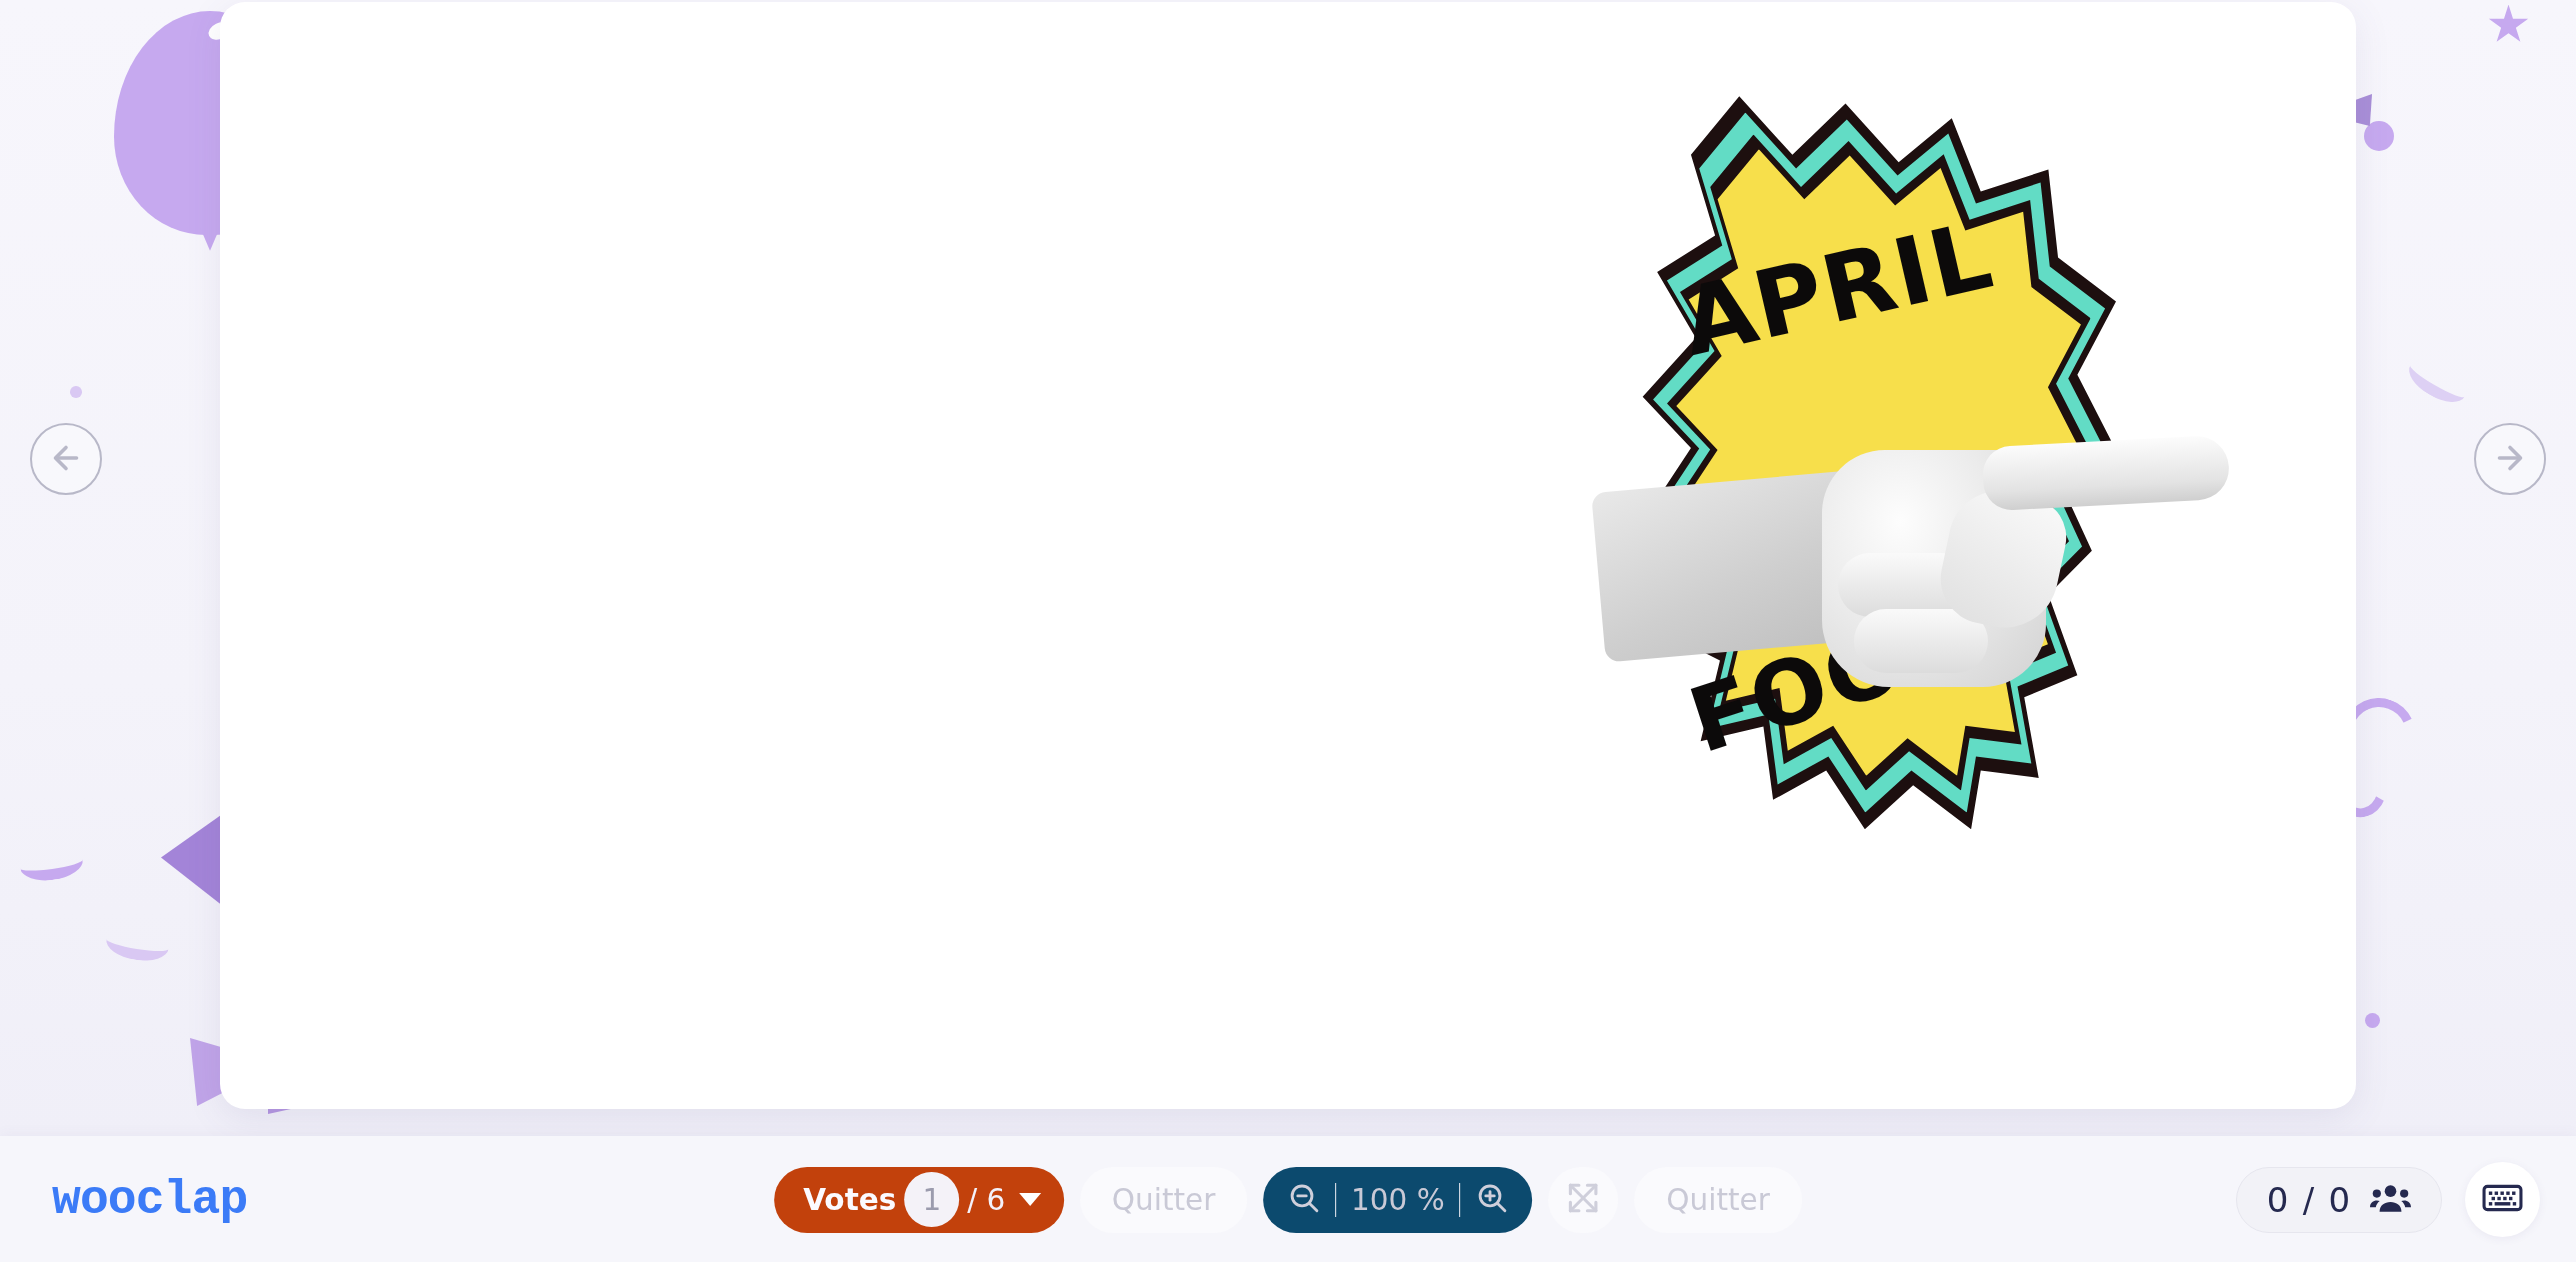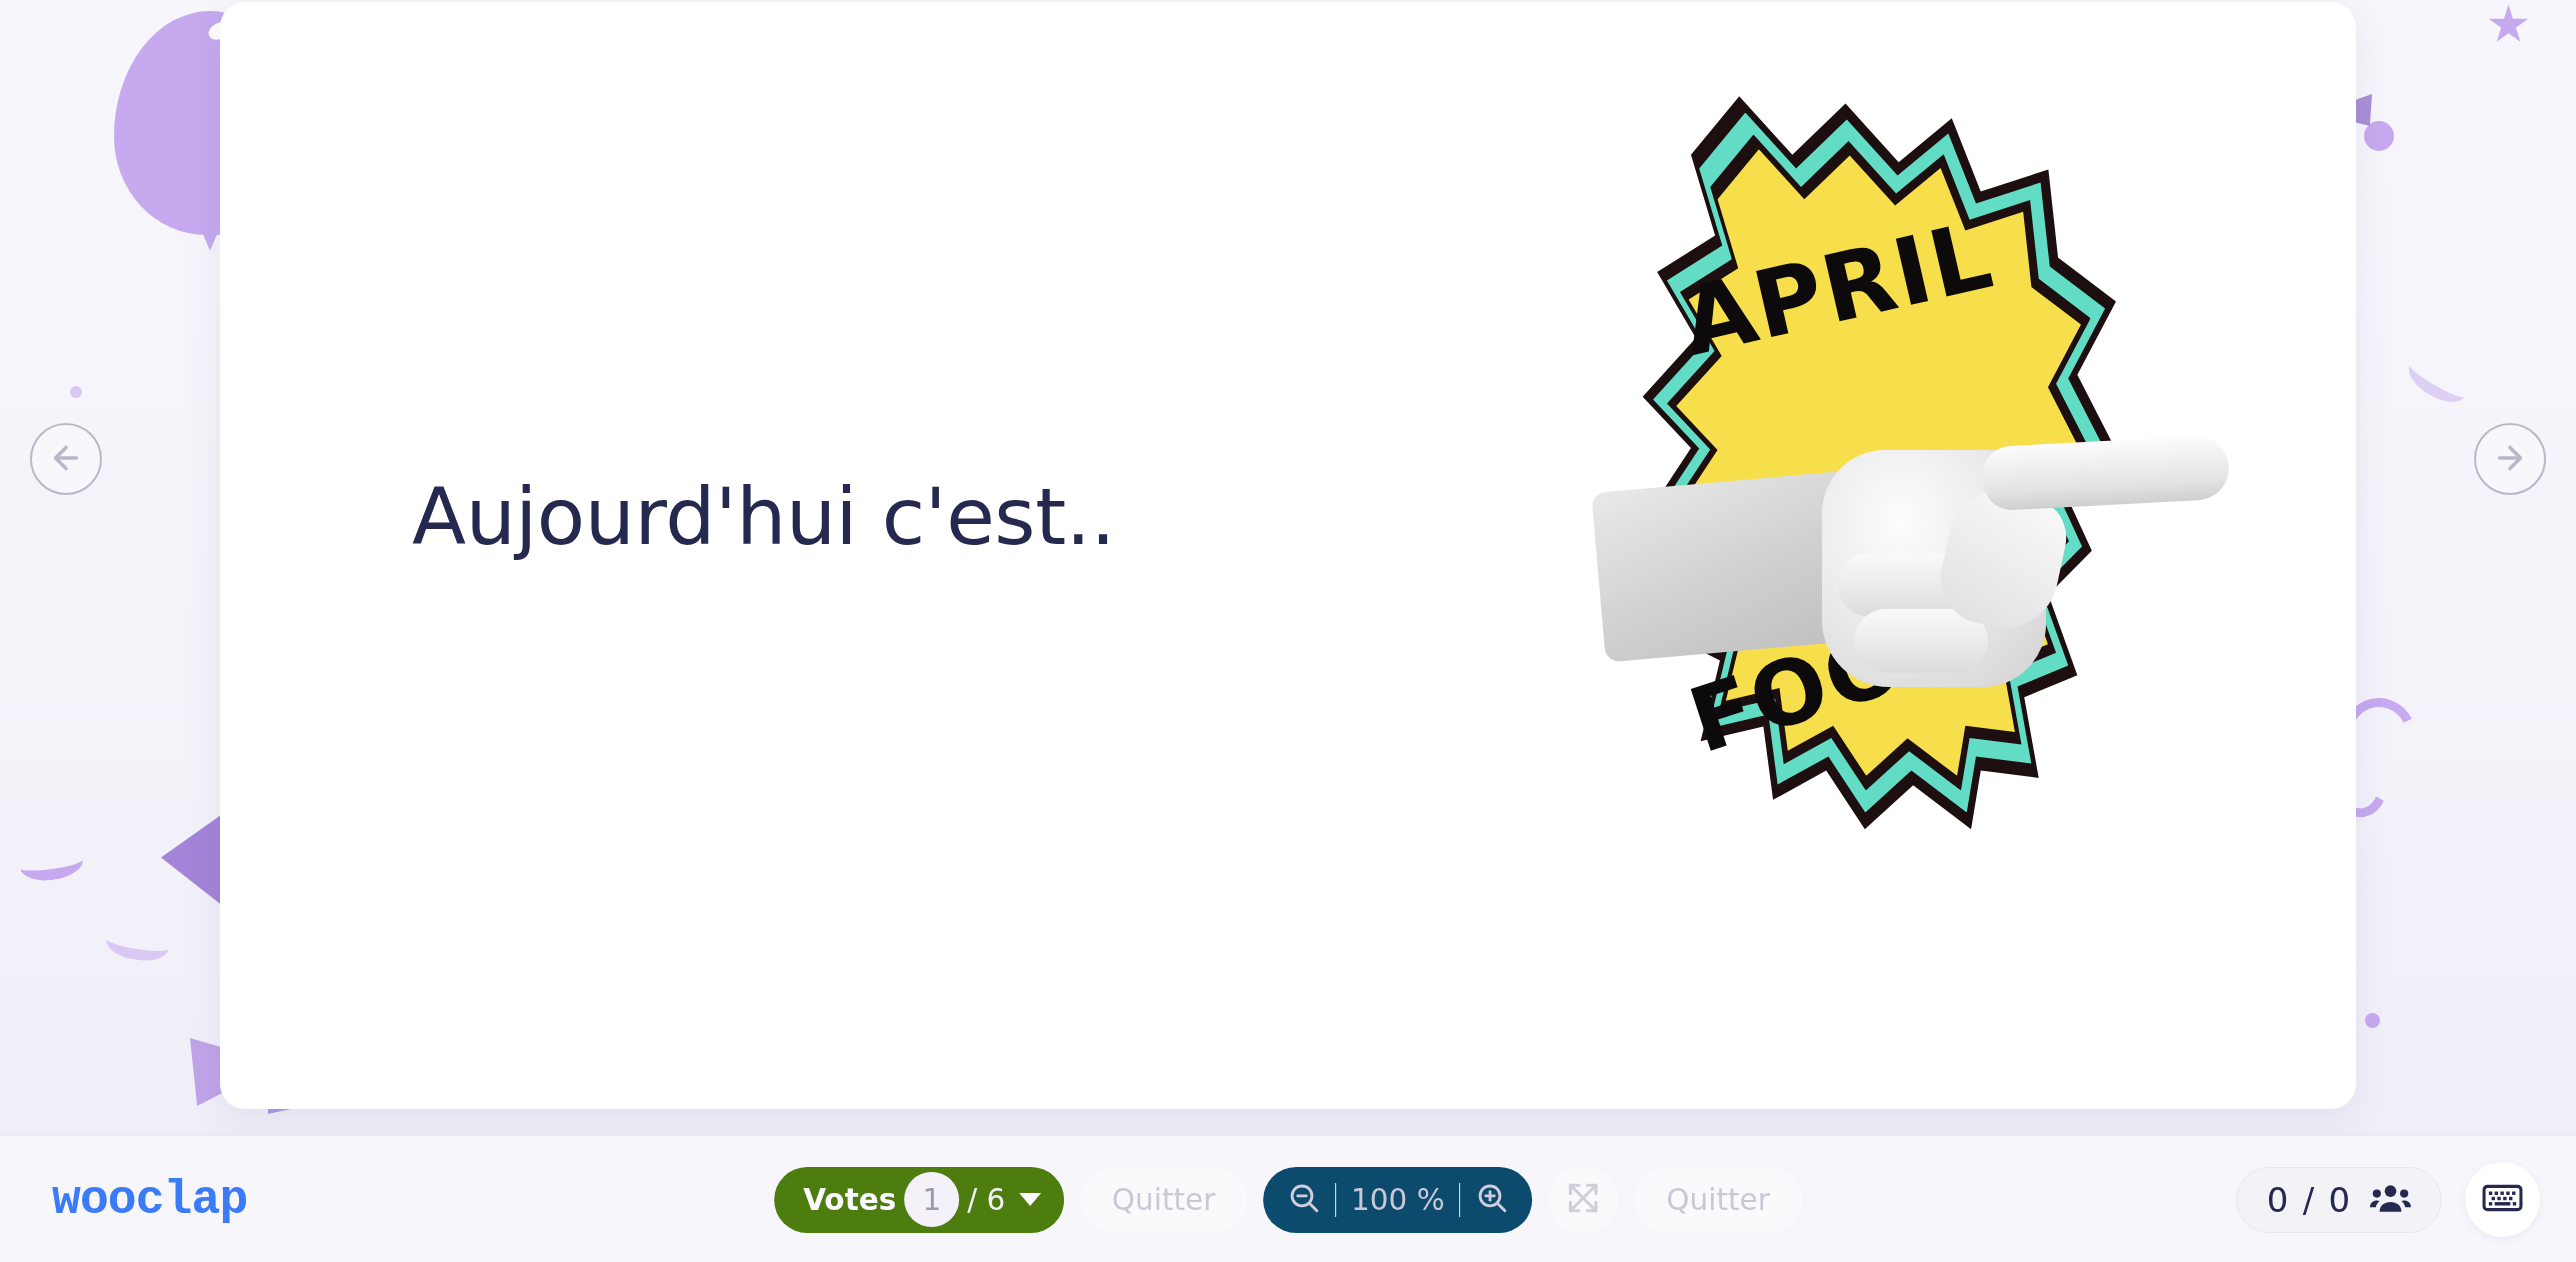--- a/index.html
+++ b/index.html
@@ -275,21 +275,21 @@
     transform: translateX(-50%);
     display: flex;
     align-items: center;
     gap: 16px;
   }
 
   .votes-pill {
     display: flex;
     align-items: center;
     gap: 8px;
-    background: #4d7c0f;
+    background: #c2410c;
     border-radius: 36px;
     height: 66px;
     padding: 0 23px 0 29px;
     cursor: pointer;
   }
   .votes-label {
     font-size: 29.5px;
     font-weight: 700;
     color: #fbfaff;
     font-family: "DejaVu Sans", sans-serif;
@@ -421,21 +421,20 @@
     <div class="ribbon decor" style="left:2343px; top:698px; width:72px; height:72px; border-color:#c6a9ef transparent transparent #c6a9ef; transform:rotate(20deg);"></div>
     <div class="ribbon decor" style="left:2324px; top:733px; width:63px; height:85px; border-color:transparent transparent #c6a9ef #c6a9ef; transform:rotate(-15deg);"></div>
 
     <div class="arc decor" style="left:19.7px; top:848px; transform:rotate(-8deg); border-bottom-color:#c6a9ef;"></div>
     <div class="arc decor" style="left:106px; top:928px; transform:rotate(9deg);"></div>
     <div class="arc decor" style="left:2406px; top:365px; transform:rotate(30deg); border-bottom-color:#ddd0f4;"></div>
 
     <div class="slide-card">
       <div class="slide-inner">
 
-        <div class="slide-text">Aujourd'hui c'est..</div>
 
         <div class="illus">
           <div class="burst-wrap">
             <div class="burst burst-outline"></div>
             <div class="burst burst-teal"></div>
             <div class="burst burst-dark2"></div>
             <div class="burst burst-yellow"></div>
             <div class="burst-label label-april">APRIL</div>
             <div class="burst-label label-fools">FOOLS</div>
           </div>

